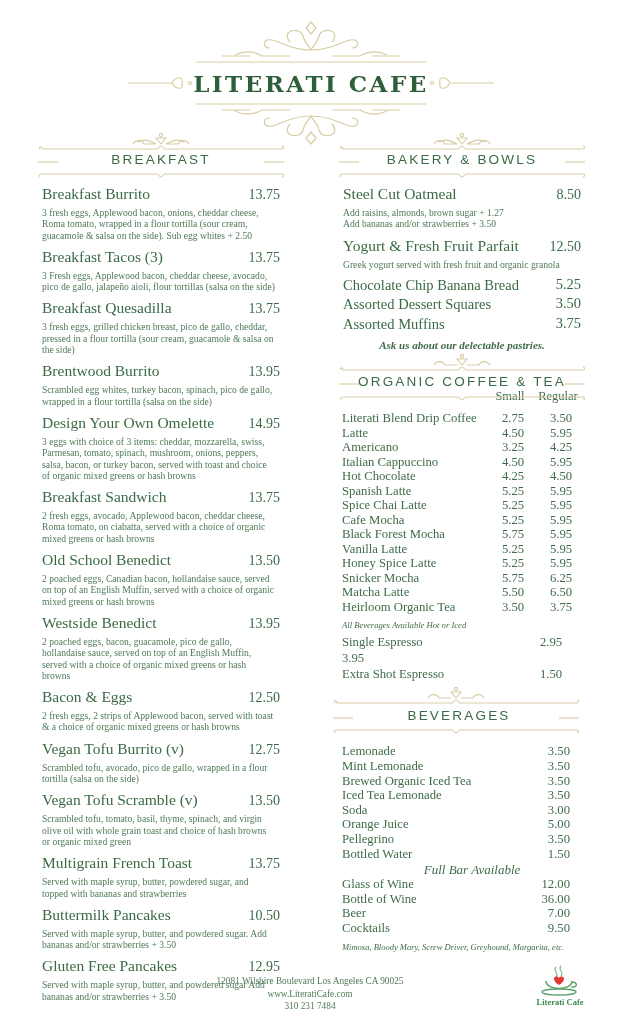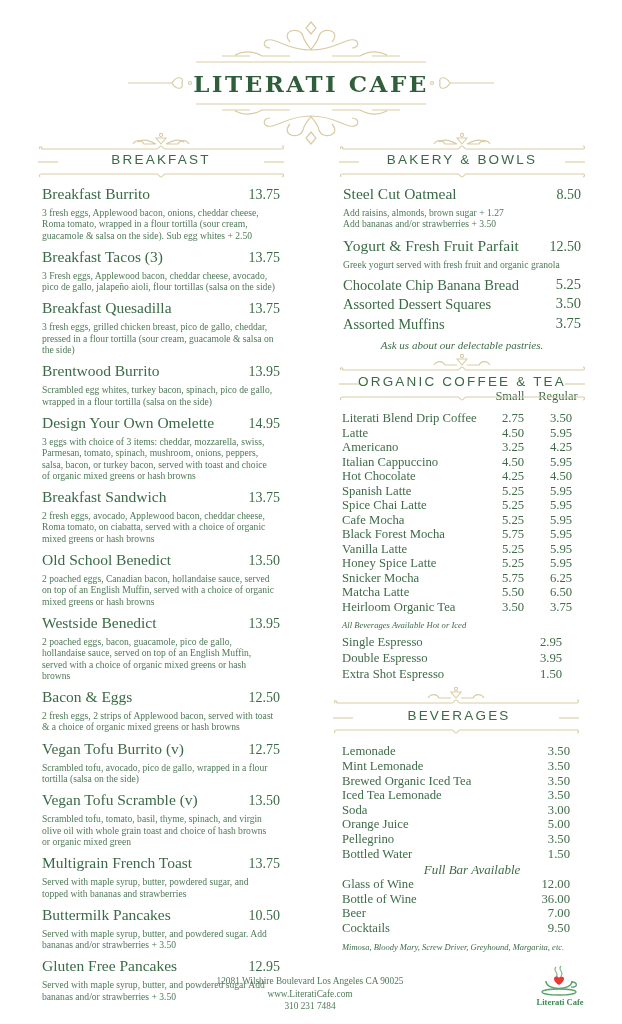--- a/index.html
+++ b/index.html
@@ -35,21 +35,21 @@
     .item-desc {
       font-family: "Liberation Serif", serif; font-size: 9.6px; line-height: 11.3px;
       color: #4f7a58; padding-left: 4px; margin-top: 3px; margin-bottom: 6px; padding-right: 8px;
     }
     .simple-row { display: flex; justify-content: space-between; }
     .simple-row .item-name { font-size: 14.5px; line-height: 19.5px; }
     .simple-row .item-price { font-size: 14.5px; }
 
     .note-italic {
       font-family: "Liberation Serif", serif; font-style: italic; font-size: 11px;
-      text-align: center; color: #3f6b48; margin-top: 5px;
+      text-align: center; color: #3f6b48; margin-top: 5px; font-weight: bold;
     }
 
     .coffee-header { display: flex; font-family: "Liberation Serif", serif; font-size: 12.5px; height: 16px; margin-top: 0px; }
     .coffee-header .sp { width: 150px; }
     .coffee-header .c1 { width: 42px; text-align: center; }
     .coffee-header .c2 { width: 48px; text-align: center; padding-left: 6px; }
     .coffee-row { display: flex; font-family: "Liberation Serif", serif; font-size: 12.7px; line-height: 14.5px; padding-left: 3px; }
     .coffee-row .n { width: 150px; }
     .coffee-row .p1 { width: 42px; text-align: center; }
     .coffee-row .p2 { width: 48px; text-align: center; padding-left: 6px;}
@@ -367,21 +367,20 @@
             <span class="p2">3.75</span>
           </div>
         </div>
       <div class="tiny-italic">All Beverages Available Hot or Iced</div>
       <div id="espresso-rows">
           <div class="esp-row">
             <span class="n">Single Espresso</span>
             <span class="p">2.95</span>
           </div>
           <div class="esp-row">
-            <span class="n">Double Espresso</span>
             <span class="p">3.95</span>
           </div>
           <div class="esp-row">
             <span class="n">Extra Shot Espresso</span>
             <span class="p">1.50</span>
           </div>
         </div>
     </div>
 
     <div class="section-head" style="margin-top:2px;">

